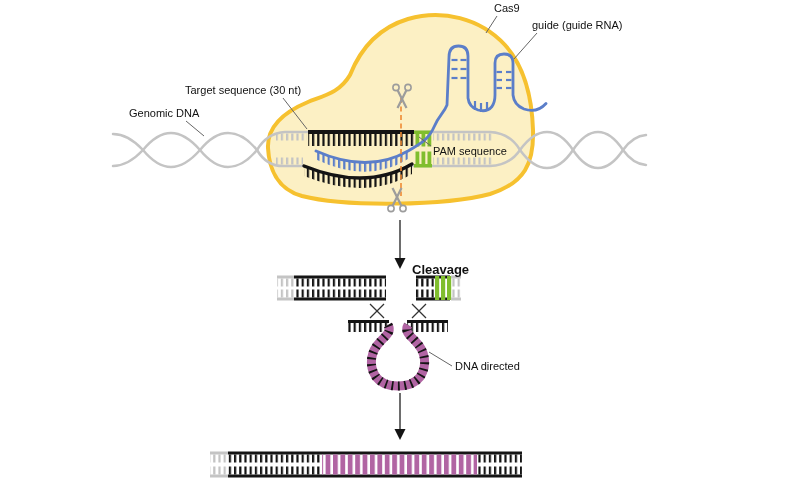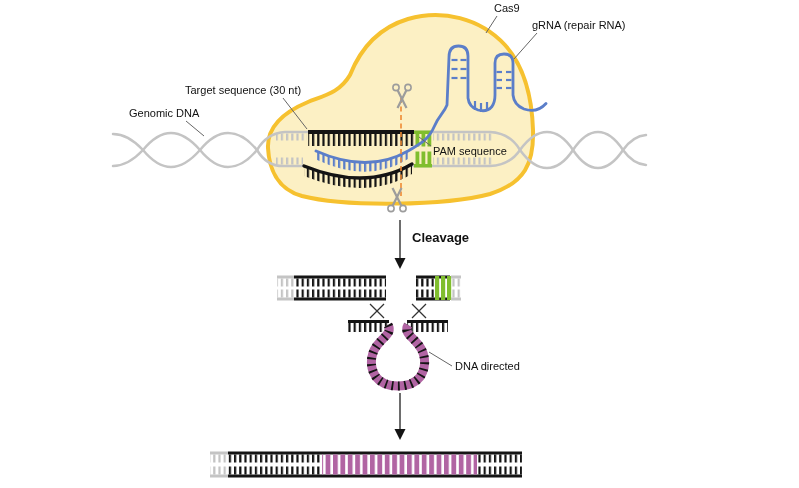--- a/index.html
+++ b/index.html
@@ -4,21 +4,21 @@
 <style>
   html,body{margin:0;padding:0;background:#ffffff;}
   .stage{
     position:relative;width:799px;height:488px;background:#ffffff;
     font-family:"Liberation Sans", sans-serif;color:#111;overflow:hidden;padding-left:20px;
   }
   .stage svg{position:absolute;left:0;top:0;}
   .lbl{
     position:absolute;font-size:11px;line-height:1.1;color:#111;white-space:nowrap;
   }
-  .lbl.bold{font-weight:bold;font-size:13px;}
+  .lbl.bold{font-weight:bold;font-size:13px;margin-top:32px;}
   
   :root{
     --cas9-fill:#FCF0C4; --cas9-border:#F6C12F; --grna-blue:#5B7EC9;
     --pam-green:#80BE2E; --dna-gray:#C4C4C4; --template-purple:#B164A3;
     --cut-orange:#EE8A33; --strand-black:#141414; --leader:#666666;
     --scissors:#9C9C9C; --arrow:#3C3C3C;
   }
 </style>
 </head>
 <body>
@@ -213,20 +213,20 @@
     <line x1="497" y1="16" x2="486" y2="33"></line>
     <line x1="537" y1="33" x2="514" y2="59"></line>
     <line x1="283" y1="98" x2="307" y2="129"></line>
     <line x1="186" y1="121" x2="204" y2="136"></line>
     <line x1="431" y1="146" x2="419" y2="137"></line>
     <line x1="452" y1="366" x2="429" y2="352"></line>
   </g>
 </svg>
 
 <div class="lbl" style="left:494px;top:2px">Cas9</div>
-<div class="lbl" style="left:532px;top:19px">gRNA (repair RNA)</div>
+<div class="lbl" style="left:532px;top:19px">guide (guide RNA)</div>
 <div class="lbl" style="left:185px;top:84px">Target sequence (30 nt)</div>
 <div class="lbl" style="left:129px;top:107px">Genomic DNA</div>
 <div class="lbl" style="left:433px;top:145px">PAM sequence</div>
 <div class="lbl bold" style="left:412px;top:231px">Cleavage</div>
 <div class="lbl" style="left:455px;top:360px">DNA directed</div>
 
 </div>
 
 </body></html>

